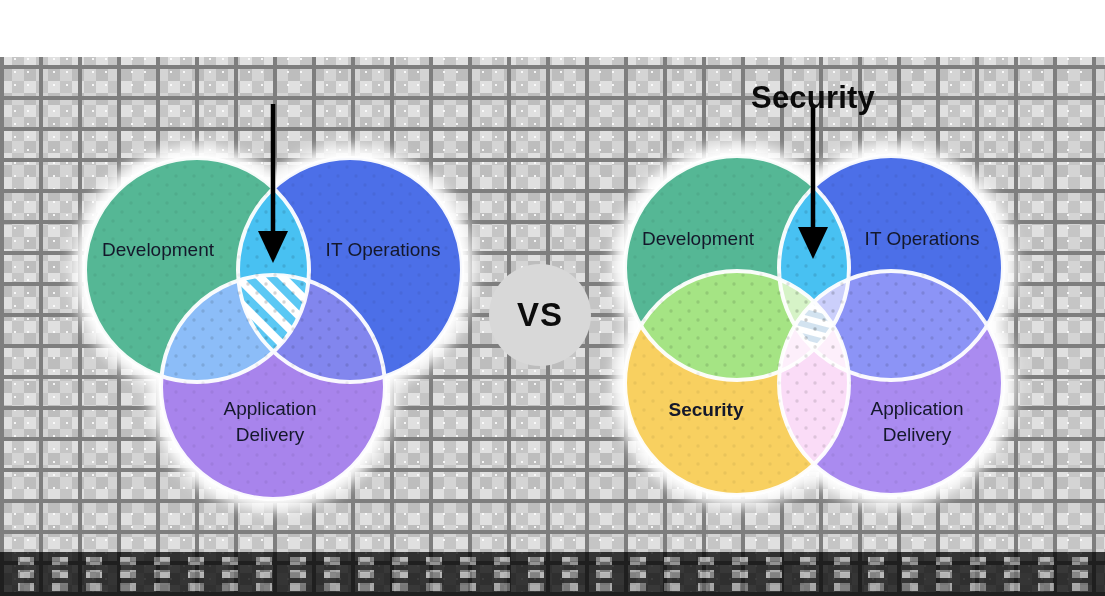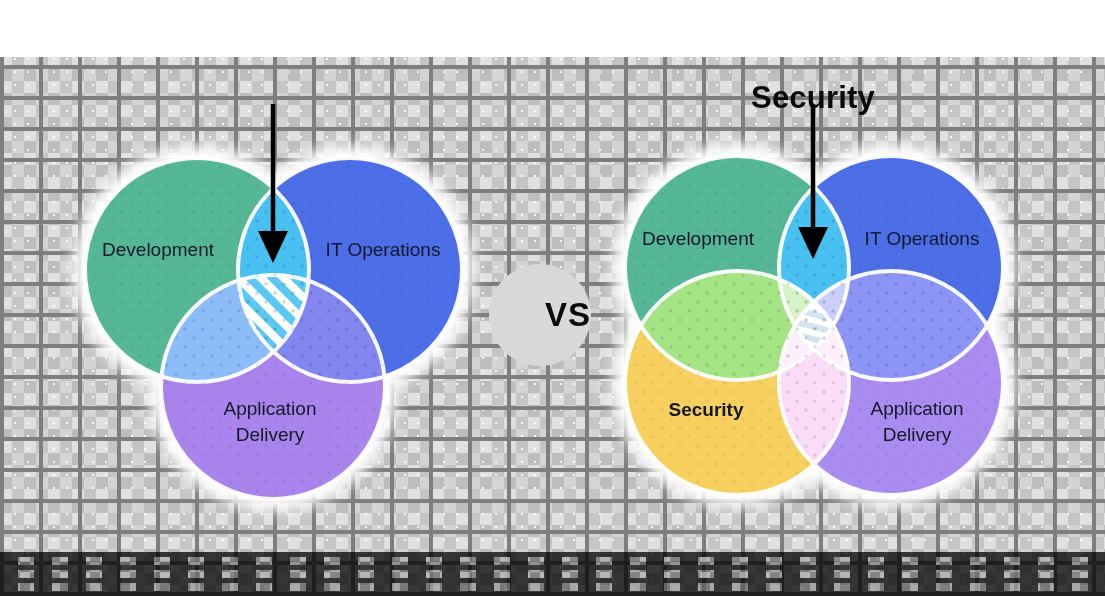--- a/index.html
+++ b/index.html
@@ -15,21 +15,21 @@
     background-image:
       repeating-linear-gradient(90deg,#000 0 18px,transparent 18px 34px),
       repeating-linear-gradient(0deg,#000 0 5px,transparent 5px 13px),
       conic-gradient(#6f6f6f 25%,#9b9b9b 0 50%,#5f5f5f 0 75%,#b0b0b0 0);
     background-size:auto,auto,20px 20px;}
   svg.diagram{position:absolute;left:0;top:0;}
   .txt{position:absolute;transform:translate(-50%,-50%);text-align:center;white-space:nowrap;}
   .title{font-size:31px;font-weight:700;letter-spacing:.2px;}
   .vn-label{font-size:19px;font-weight:500;}
   .wrap2{white-space:normal;width:122px;line-height:26px;}
-  .vs{font-size:33px;font-weight:700;letter-spacing:1px;margin-left:28px;}
+  .vs{font-size:33px;font-weight:700;letter-spacing:1px;}
 </style>
 </head>
 <body>
 
 <div class="stage">
 
   <div class="noise"></div>
   <div class="noise-bottom"></div>
 
   <svg class="diagram" width="1105" height="596" viewBox="0 0 1105 596">

